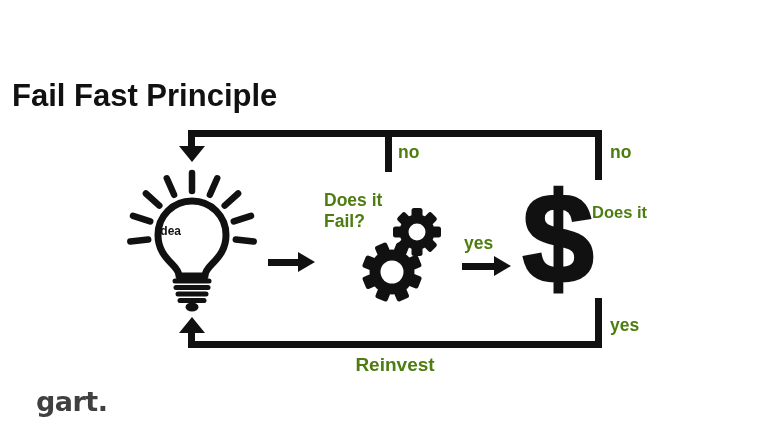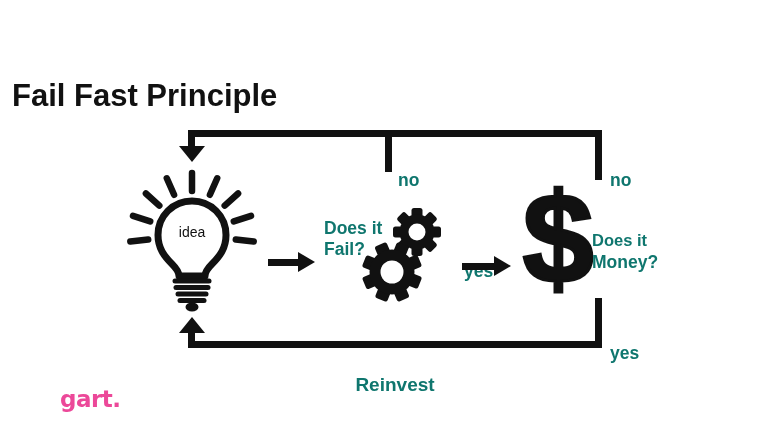--- a/index.html
+++ b/index.html
@@ -47,59 +47,57 @@
     width: 0; height: 0;
     border-top: 10.5px solid transparent;
     border-bottom: 10.5px solid transparent;
     border-left: 17px solid #111111;
   }
 
   .lbl {
     font-weight: bold;
     font-size: 17.5px;
     line-height: 19px;
-    color: #0f766e;
+    color: #4d7c0f;
     white-space: nowrap;
-    margin-top: 28px;
   }
 
   .work-q { left: 324px; top: 190px; line-height: 21px; }
   .work-q span { display: block; }
 
   .money-q { left: 592px; top: 202px; }
   .money-q .l1 { display: block; font-size: 16.5px; line-height: 20px; }
   .money-q .l2 { display: block; font-size: 23px;  line-height: 27px; }
   .money-q .l3 { display: block; font-size: 17.5px; line-height: 24px; }
 
   .idea-label {
     left: 157px; top: 224px; width: 70px;
-    text-align: center;
-    font-size: 14px; font-weight: normal;
+    font-size: 12px; font-weight: bold;
   }
 
   .dollar {
     left: 514px; top: 178px; width: 88px; height: 118px;
     display: flex; align-items: center; justify-content: center;
     font-size: 128px; font-weight: bold;
     -webkit-text-stroke: 3px #111111;
     color: #111111;
   }
 
   .reinvest {
-    left: 188px; top: 347px; width: 414px;
+    left: 188px; top: 355px; width: 414px;
     text-align: center;
     font-size: 19px; font-weight: bold;
   }
 
   .logo {
-    left: 60px; top: 386px;
+    left: 36px; top: 386px;
     font-family: "DejaVu Sans", sans-serif;
-    font-size: 23px; font-weight: bold;
+    font-size: 27px; font-weight: bold;
     letter-spacing: -0.5px;
-    color: #ec4899;
+    color: #404040;
   }
 
   svg { overflow: visible; display: block; }
 </style>
 </head>
 <body>
 
 <div class="abs title">Fail Fast Principle</div>
 
 <div class="abs ink hline" style="left:188px; top:130px; width:414px;"></div>
@@ -167,16 +165,15 @@
   </g>
 </svg>
 
 <div class="abs lbl" style="left:464px; top:234px;">yes</div>
 <div class="abs ink hline" style="left:462px; top:263px; width:33px;"></div>
 <div class="abs arrowhead-right" style="left:494px; top:256px;"></div>
 
 <div class="abs dollar">$</div>
 <div class="abs lbl money-q">
   <span class="l1">Does it</span>
-  <span class="l3">Money?</span>
 </div>
 
 <div class="abs logo">gart.</div>
 
 </body></html>

